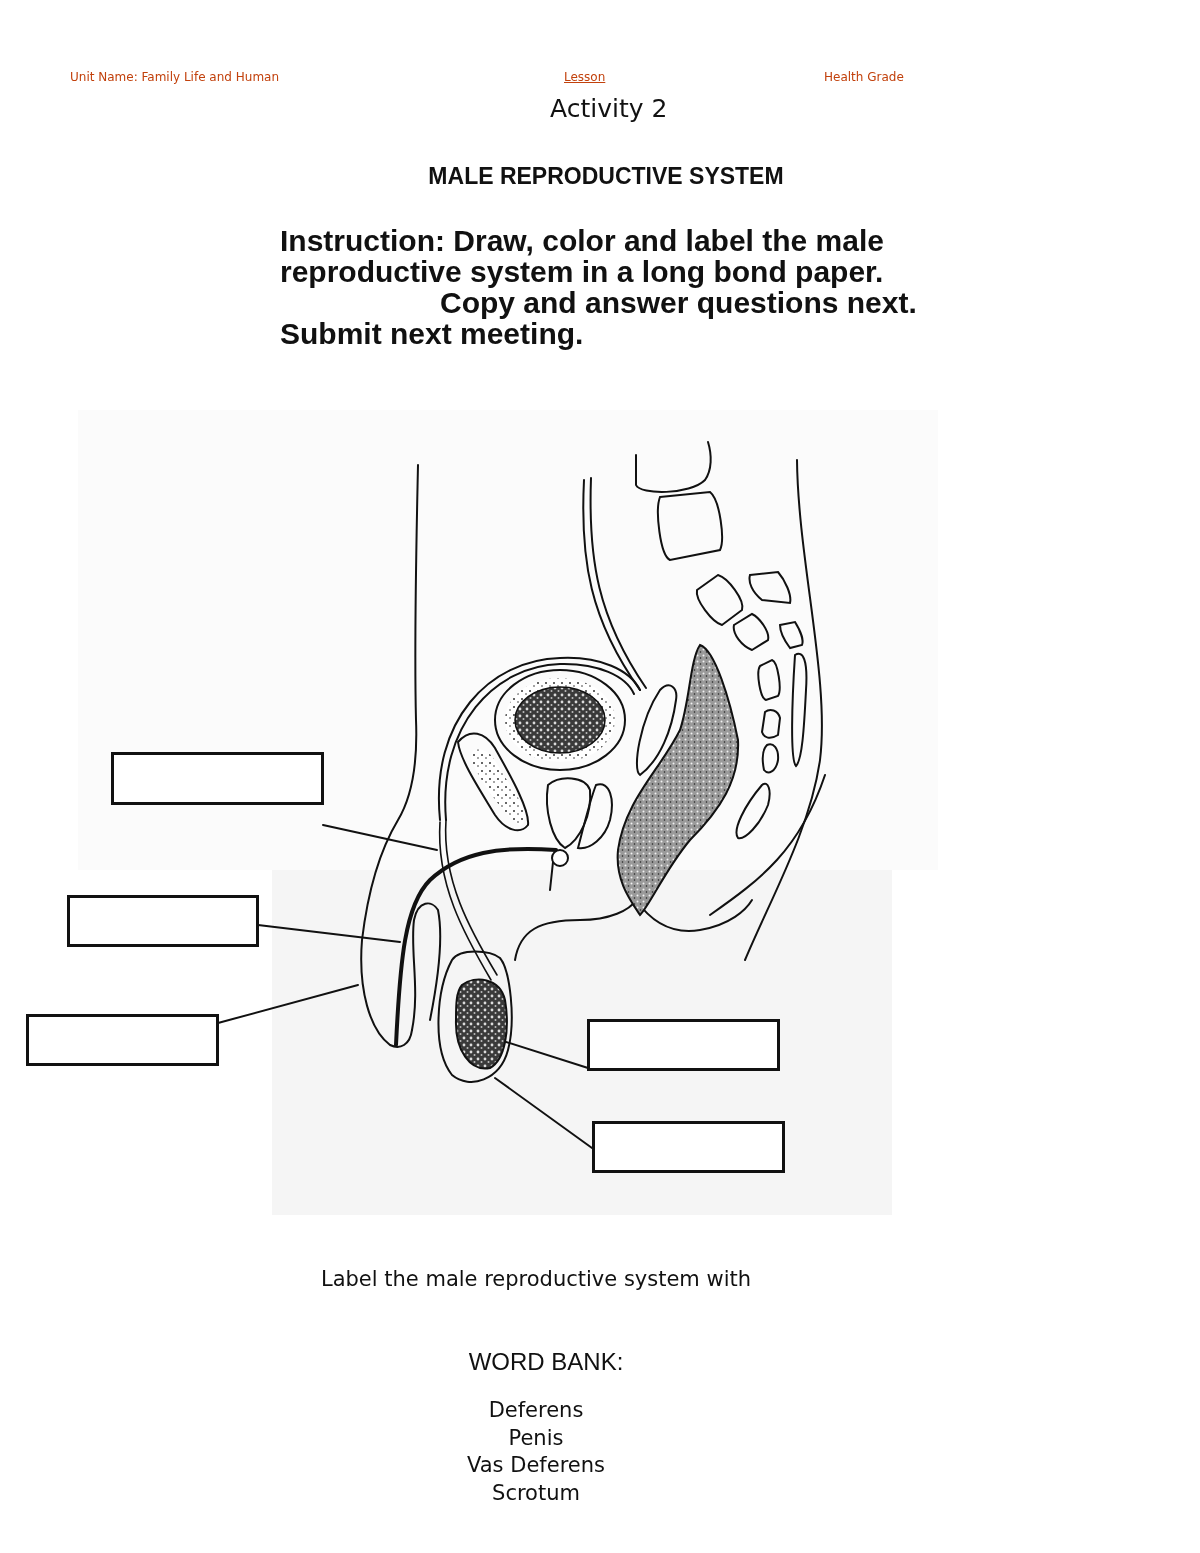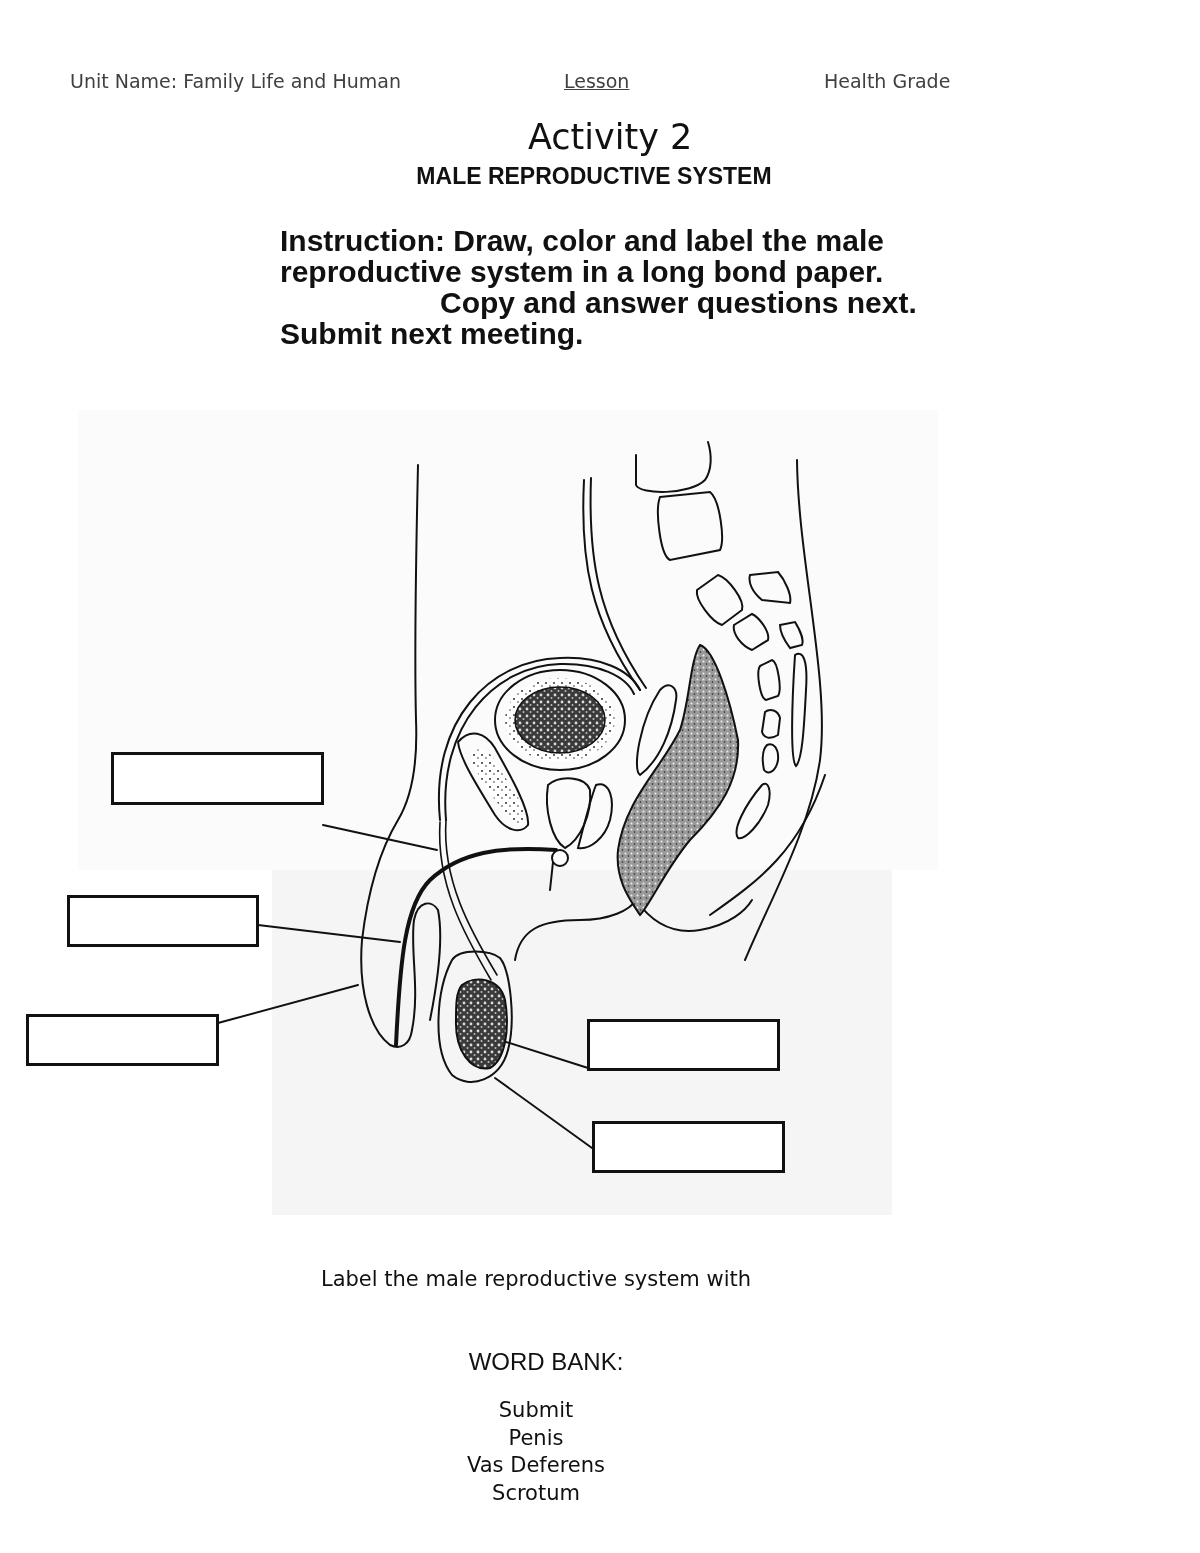--- a/index.html
+++ b/index.html
@@ -1,22 +1,22 @@
 <!DOCTYPE html>
 <html><head>
 <meta charset="utf-8">
 <style>
   html, body { margin: 0; padding: 0; background: #ffffff; }
   body { width: 1200px; height: 1553px; position: relative; overflow: hidden; font-family: "DejaVu Sans", sans-serif; color: #111; }
-  .hdr { position: absolute; top: 70px; font-size: 19px; font-family: "DejaVu Sans", sans-serif; color: #404040; }
+  .hdr { position: absolute; top: 70px; font-size: 12px; font-family: "DejaVu Sans", sans-serif; color: #c2410c; }
   #unit { left: 70px; }
   #lesson { left: 564px; text-decoration: underline; }
   #grade { left: 824px; }
-  #activity { position: absolute; top: 94px; left: 528px; font-size: 35px; color: #111; margin-top: 23px; }
-  #title { position: absolute; top: 163px; left: 0; width: 1188px; text-align: center; font-family: "Liberation Sans", sans-serif; font-weight: bold; font-size: 23px; }
+  #activity { position: absolute; top: 94px; left: 550px; font-size: 25px; color: #111; }
+  #title { position: absolute; top: 163px; left: 0; width: 1188px; text-align: center; font-family: "Liberation Sans", sans-serif; font-weight: bold; font-size: 23px; padding-left: 12px; }
   #instr { position: absolute; top: 225px; left: 280px; font-family: "Liberation Sans", sans-serif; font-weight: bold; font-size: 30px; line-height: 31px; }
   #instr .indent { padding-left: 160px; }
   #diagram { position: absolute; left: 0; top: 400px; width: 1200px; height: 830px; }
   .label-box { position: absolute; background: #fff; border: 3px solid #111; box-sizing: border-box; }
   #footer-text { position: absolute; top: 1264px; left: 0; width: 1072px; text-align: center; font-size: 21px; line-height: 31px; }
   #wb-title { position: absolute; top: 1348px; left: 10px; width: 1072px; text-align: center; font-family: "Liberation Sans", sans-serif; font-size: 24px; }
   #wb-list { position: absolute; top: 1397px; left: 0; width: 1072px; text-align: center; font-size: 21px; line-height: 27.5px; }
   #wb-list div { margin: 0; }
 </style>
 </head>
@@ -130,17 +130,17 @@
   <div class="label-box" style="left:592px; top:721px; width:193px; height:52px;"></div>
 </div>
 
 <div id="footer-text">
   <div>Label the male reproductive system with</div>
 </div>
 
 <div id="wb-title">WORD BANK:</div>
 
 <div id="wb-list">
-  <div>Submit</div>
+  <div>Deferens</div>
   <div>Penis</div>
   <div>Vas Deferens</div>
   <div>Scrotum</div>
 </div>
 
 </body></html>

